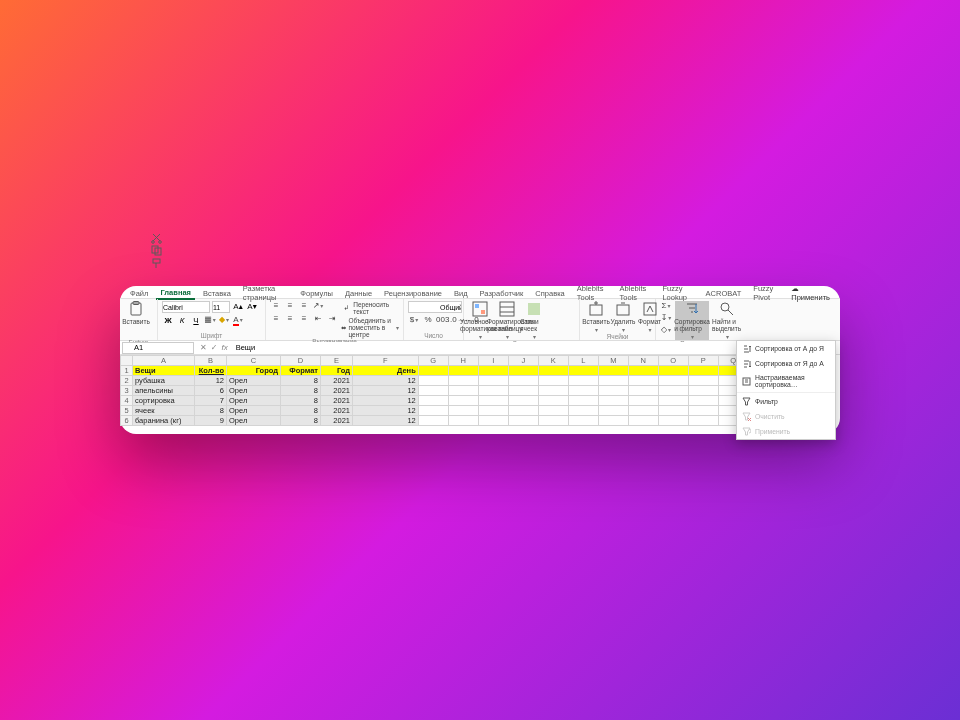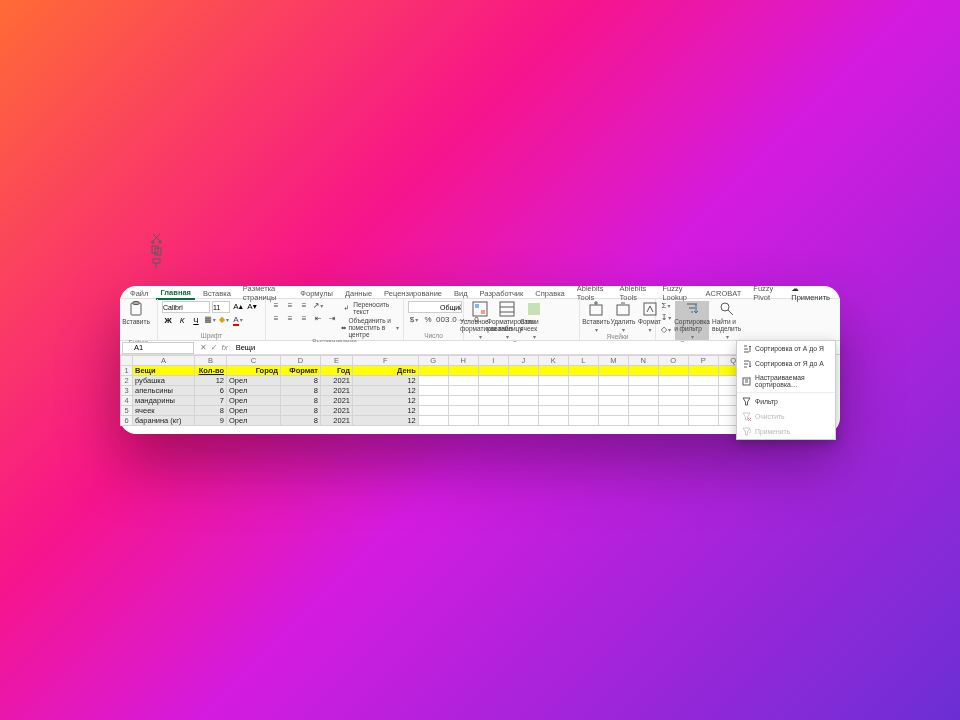--- a/index.html
+++ b/index.html
@@ -415,21 +415,21 @@
             <td></td>
             <td></td>
             <td></td>
             <td></td>
             <td></td>
             <td></td>
             <td></td>
           </tr>
           <tr>
             <th class="rowhdr">4</th>
-            <td class="shade">мандарины</td>
+            <td class="shade">сортировка</td>
             <td class="shade num">7</td>
             <td class="shade">Орел</td>
             <td class="shade num">8</td>
             <td class="shade num">2021</td>
             <td class="shade num">12</td>
             <td></td>
             <td></td>
             <td></td>
             <td></td>
             <td></td>

